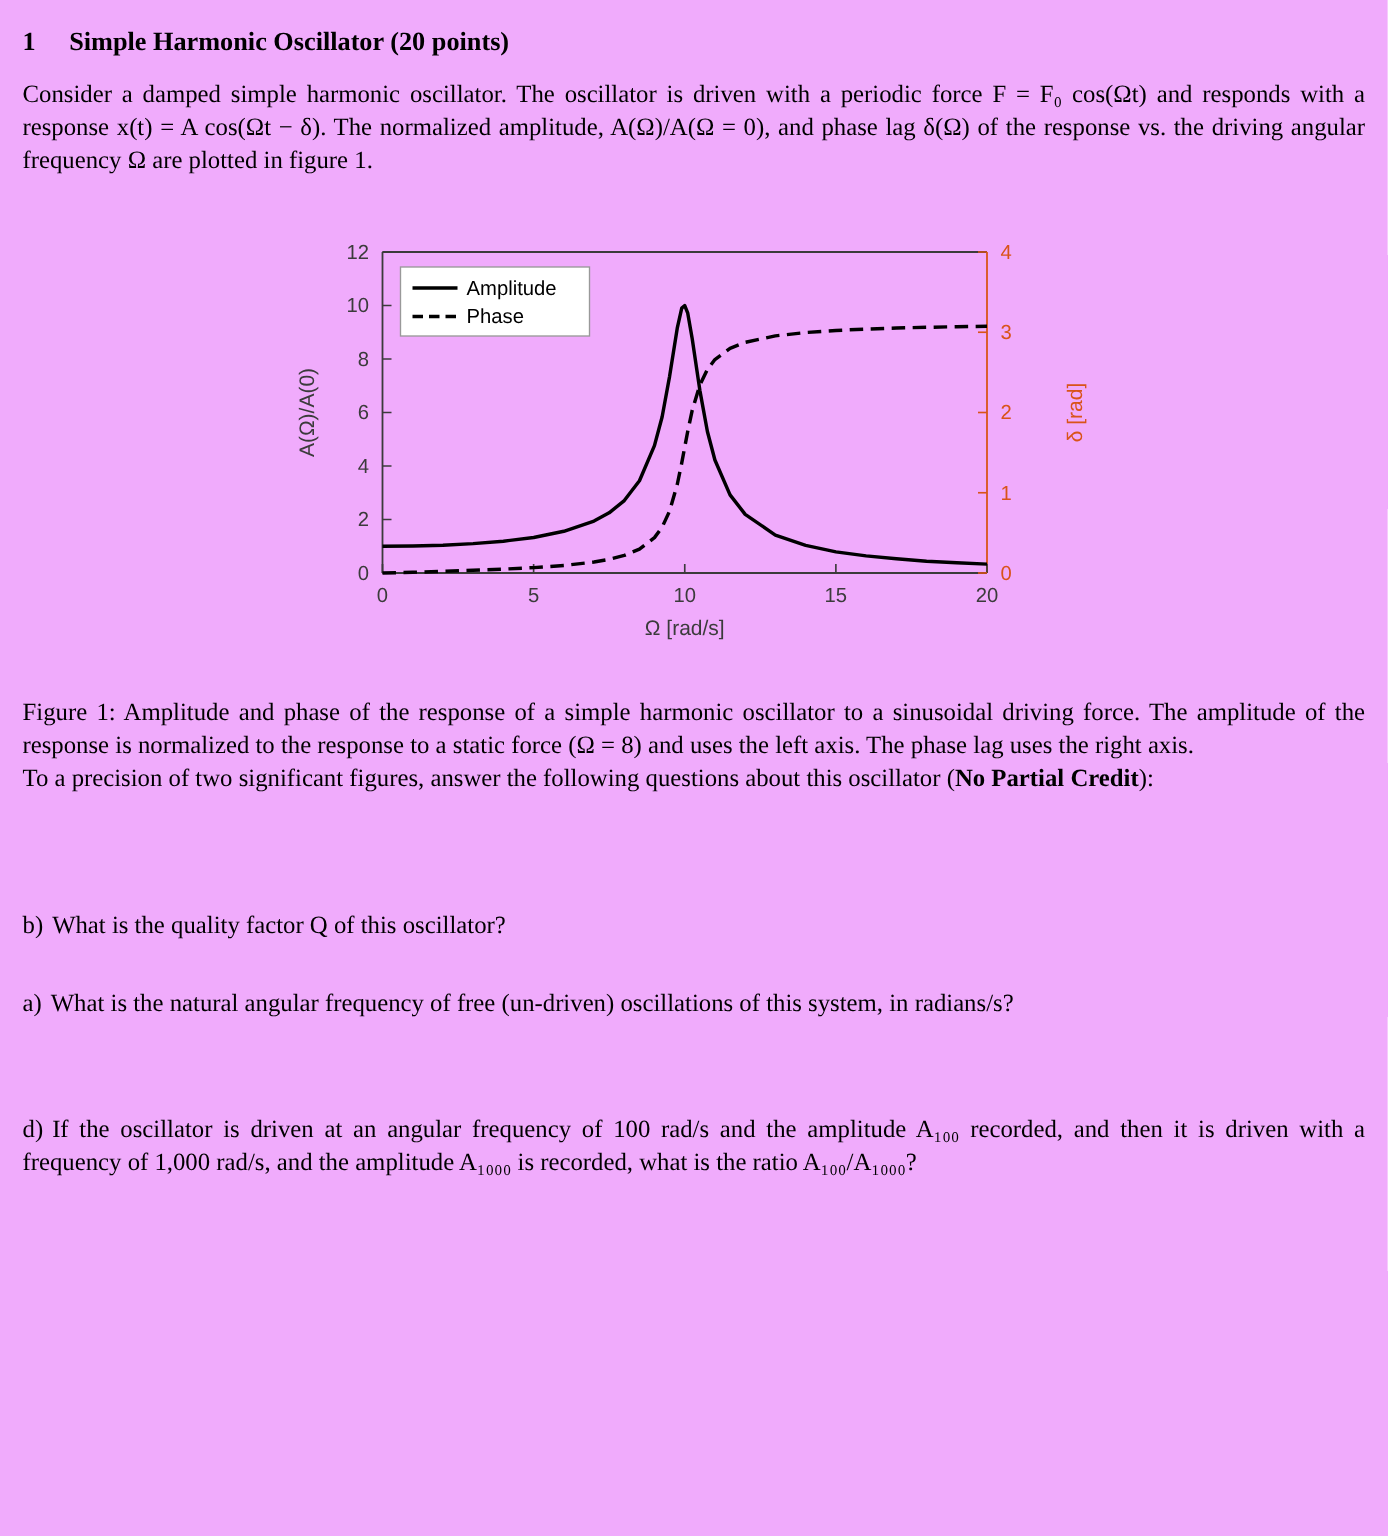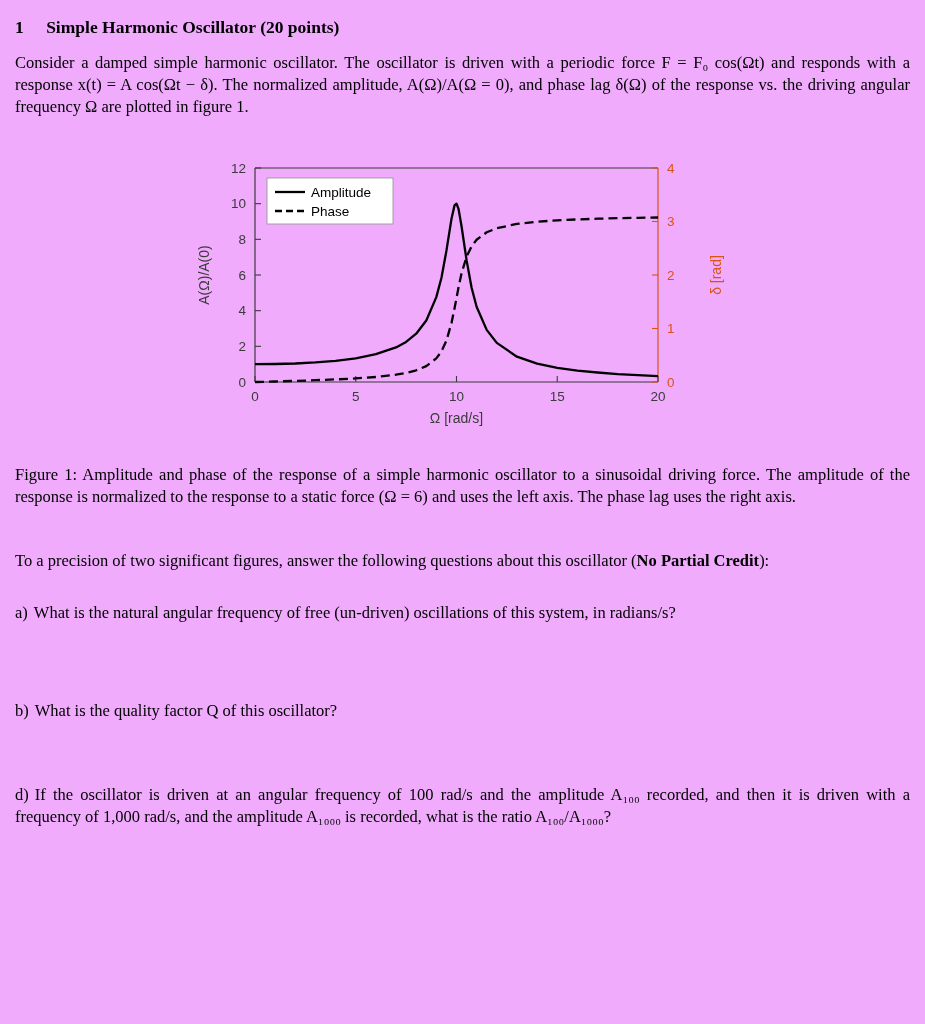--- a/index.html
+++ b/index.html
@@ -9,21 +9,21 @@
     font-family:"Liberation Serif","DejaVu Serif",serif;
     font-size:16.5px;line-height:1.33;
   }
   .section-heading{font-weight:bold;font-size:17.5px;margin:4px 0 0;}
   .sec-num{margin-right:18px;}
   .para{margin:0;text-align:justify;}
   .intro{margin-top:13px;}
   .figure{margin:34px 0 0;display:flex;justify-content:center;}
   .chart{width:540px;height:282px;}
   .caption{margin-top:30px;}
-  .instructions{margin-top:42px;}
+  .instructions{}
   .instructions strong{font-weight:bold;}
   .question{margin:0;text-align:justify;}
   .q-a{margin-top:30px;}
   .q-b{margin-top:76px;}
   .q-c{margin-top:80px;}
   .q-d{margin-top:62px;}
   .q-label{margin-right:6px;}
 </style>
 </head>
 <body>
@@ -93,24 +93,24 @@
           <g>
             <rect x="74" y="26" width="126" height="46" fill="#ffffff" stroke="#999" stroke-width="0.9"></rect>
             <line x1="82" y1="40" x2="112" y2="40" stroke="#000000" stroke-width="2.3"></line>
             <text x="118" y="44.5" font-family="&quot;Liberation Sans&quot;,sans-serif" font-size="13.5px" text-anchor="start" fill="#000">Amplitude</text>
             <line x1="82" y1="59" x2="112" y2="59" stroke="#000000" stroke-width="2.3" stroke-dasharray="7 4"></line>
             <text x="118" y="63.5" font-family="&quot;Liberation Sans&quot;,sans-serif" font-size="13.5px" text-anchor="start" fill="#000">Phase</text>
           </g>
         </svg></div>
   </figure>
 
-  <p class="para caption">Figure 1: Amplitude and phase of the response of a simple harmonic oscillator to a sinusoidal driving force. The amplitude of the response is normalized to the response to a static force (Ω = 6) and uses the left axis. The phase lag uses the right axis.</p>
+  <p class="para caption">Figure 1: Amplitude and phase of the response of a simple harmonic oscillator to a sinusoidal driving force. The amplitude of the response is normalized to the response to a static force (Ω = 8) and uses the left axis. The phase lag uses the right axis.</p>
 
   <p class="para instructions"><span>To a precision of two significant figures, answer the following questions about this oscillator (</span><strong>No Partial Credit</strong><span>):</span></p>
 
+  <p class="para question q-b"><span class="q-label">b)</span><span class="q-text">What is the quality factor Q of this oscillator?</span></p>
+
   <p class="para question q-a"><span class="q-label">a)</span><span class="q-text">What is the natural angular frequency of free (un-driven) oscillations of this system, in radians/s?</span></p>
-
-  <p class="para question q-b"><span class="q-label">b)</span><span class="q-text">What is the quality factor Q of this oscillator?</span></p>
 
 
   <p class="para question q-d"><span class="q-label">d)</span><span class="q-text">If the oscillator is driven at an angular frequency of 100 rad/s and the amplitude A₁₀₀ recorded, and then it is driven with a frequency of 1,000 rad/s, and the amplitude A₁₀₀₀ is recorded, what is the ratio A₁₀₀/A₁₀₀₀?</span></p>
 
 </main>
 
 </body></html>

